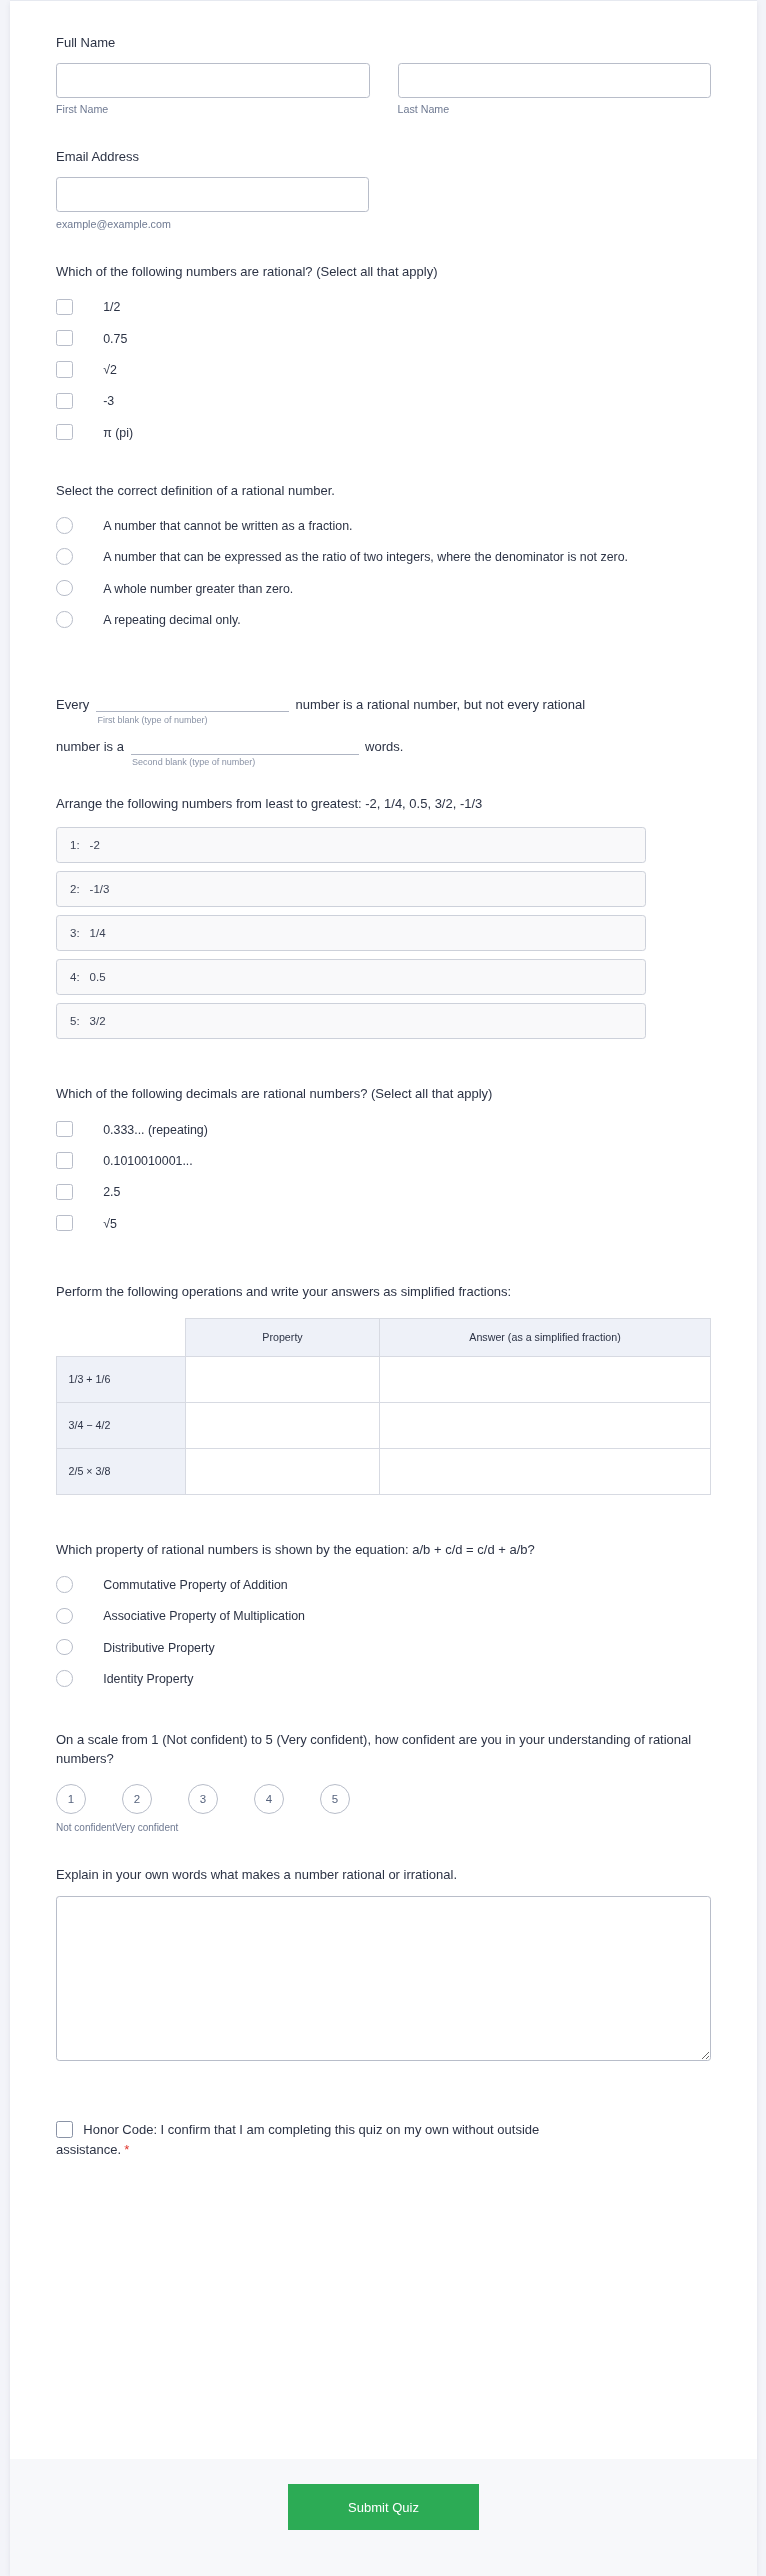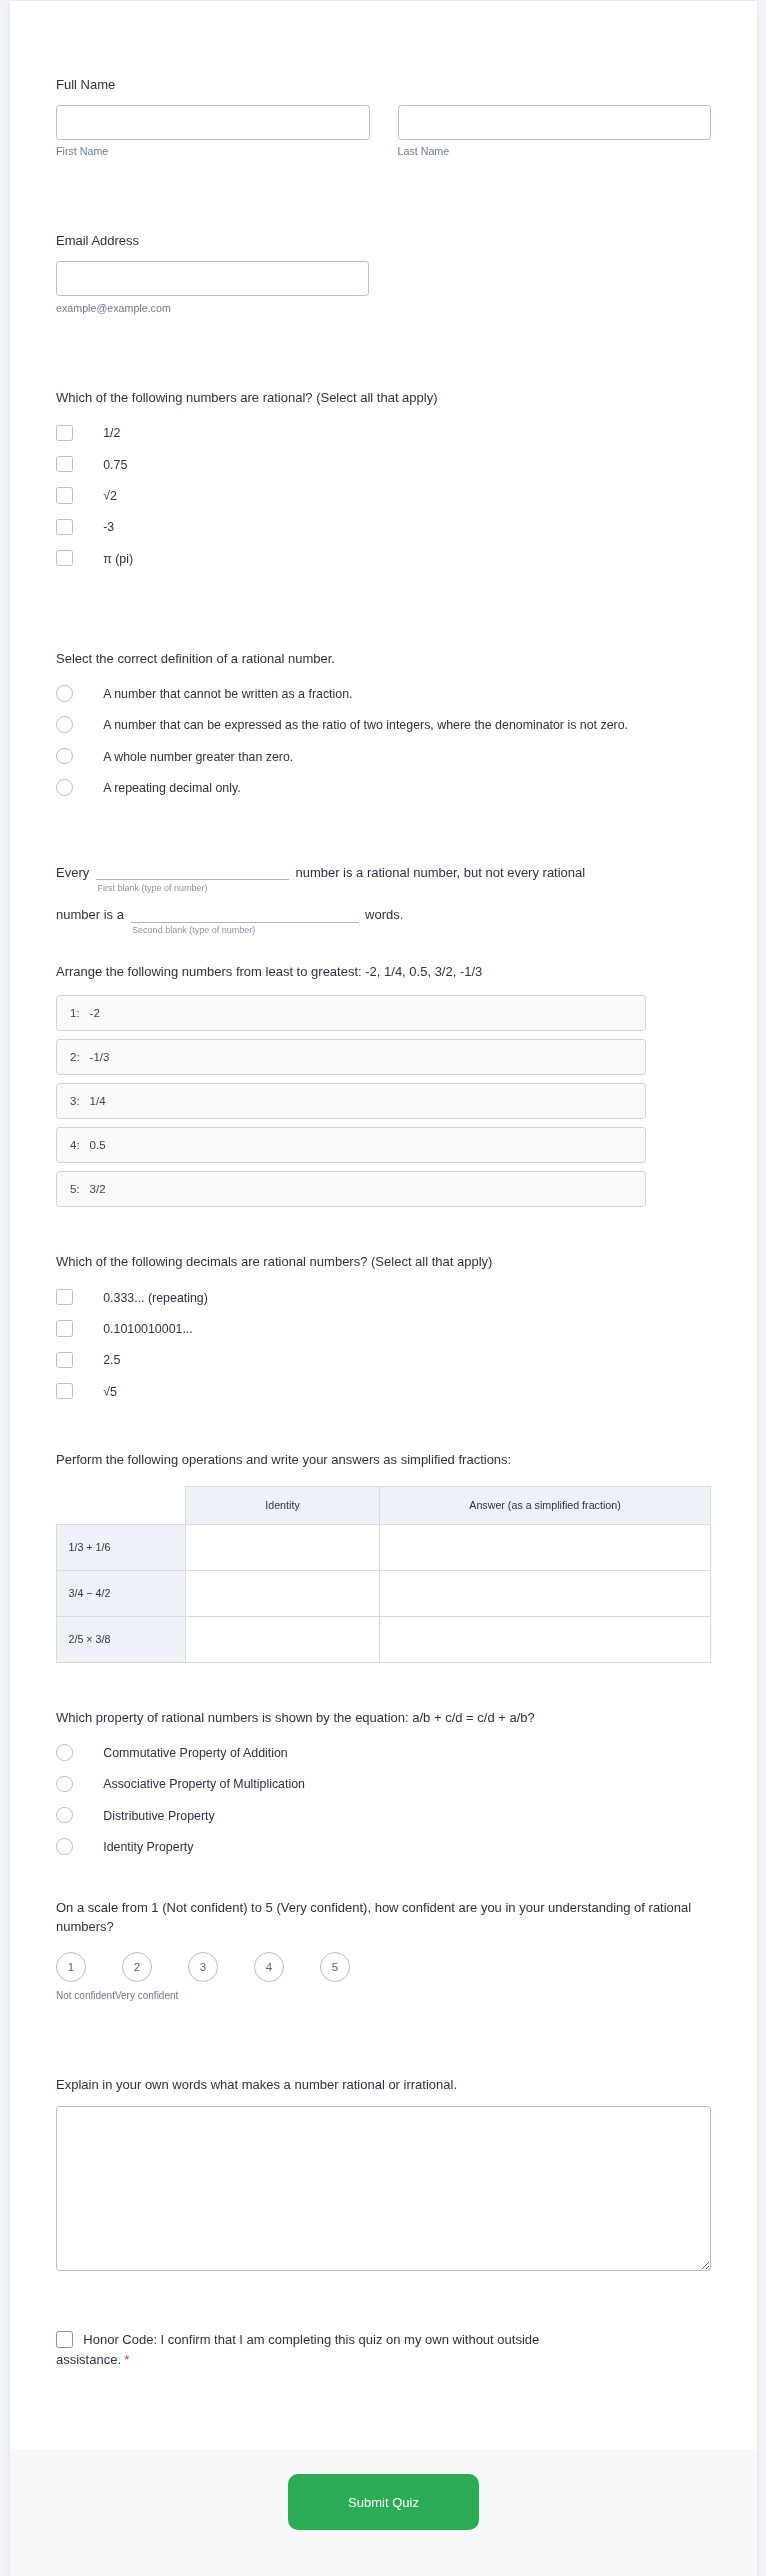--- a/index.html
+++ b/index.html
@@ -17,21 +17,21 @@
     display: flex;
     flex-direction: column;
     box-shadow: 0 1.6px 5px rgba(60,70,90,.10);
   }
   .form-header { padding: 46px 46px 25px; }
   .form-title { margin: 0; font-size: 26px; font-weight: bold; color: #2c3345; }
   .form-subtitle { margin: 10px 0 0; font-size: 13px; color: #57647e; }
   .header-divider { height: 0.8px; background: #e6e9f0; flex: 0 0 auto; }
   .content { padding: 0 46px; }
 
-  .q { margin-top: 75px; }
+  .q { margin-top: 33px; }
   .q-label {
     display: block;
     font-size: 13px;
     font-weight: 500;
     color: #2c3345;
     line-height: 1.45;
   }
   .text-input {
     height: 35px;
     width: 100%;
@@ -195,25 +195,25 @@
   .req { color: #e0342c; margin-left: 3.3px; }
 
   .footer {
     margin-top: auto;
     background: #f7f8fa;
     display: flex;
     justify-content: center;
     padding: 25px 0 46px;
   }
   .submit-btn {
-    width: 191px; height: 56px;
+    width: 191px; height: 46px;
     background: #2cab55;
     color: #ffffff;
     border: none;
-    border-radius: 10px;
+    border-radius: 0;
     font-size: 13px;
     font-weight: 500;
     font-family: inherit;
     cursor: pointer;
   }
 </style>
 </head>
 <body>
 
 <div class="page">
@@ -349,21 +349,21 @@
           </div>
         </div>
       </section>
 
       <section class="q q-table">
         <label class="q-label">Perform the following operations and write your answers as simplified fractions:</label>
         <table class="op-table">
           <thead>
             <tr>
               <th class="corner"></th>
-              <th>Identity</th>
+              <th>Property</th>
               <th>Answer (as a simplified fraction)</th>
             </tr>
           </thead>
           <tbody>
             <tr>
               <th class="row-label">1/3 + 1/6</th>
               <td class="cell"><input class="cell-field" type="text" value="" style=""></td>
               <td class="cell"><input class="cell-field" type="text" value="" style=""></td>
             </tr>
             <tr>

